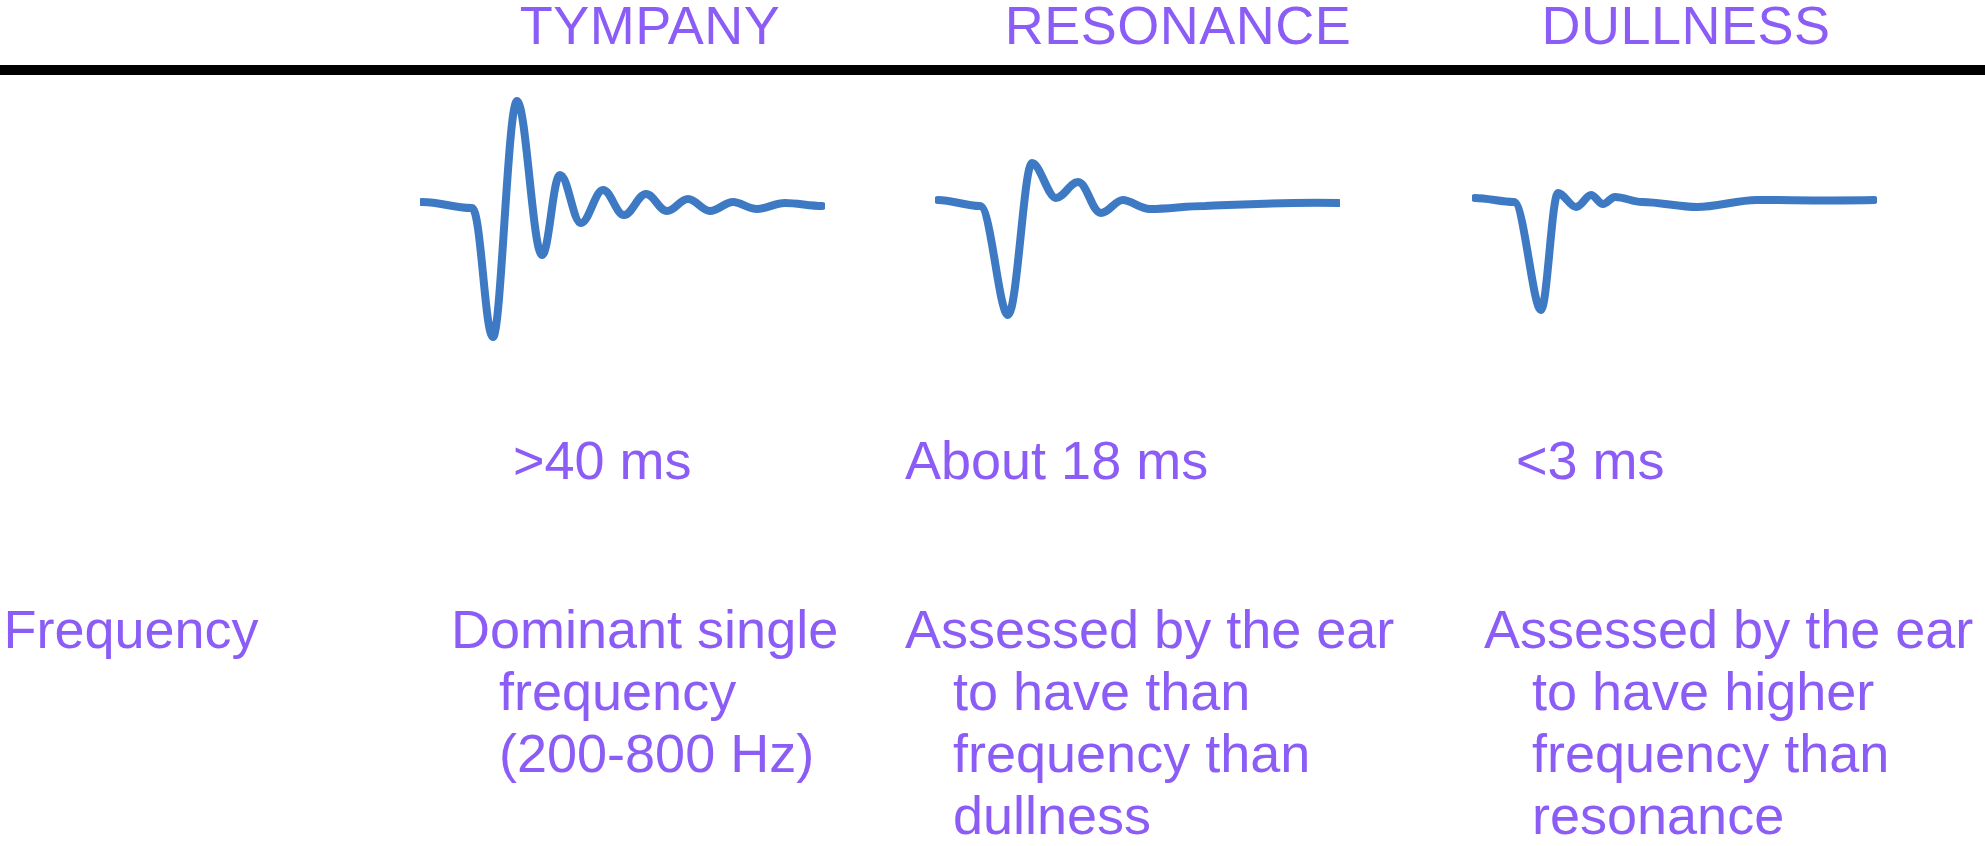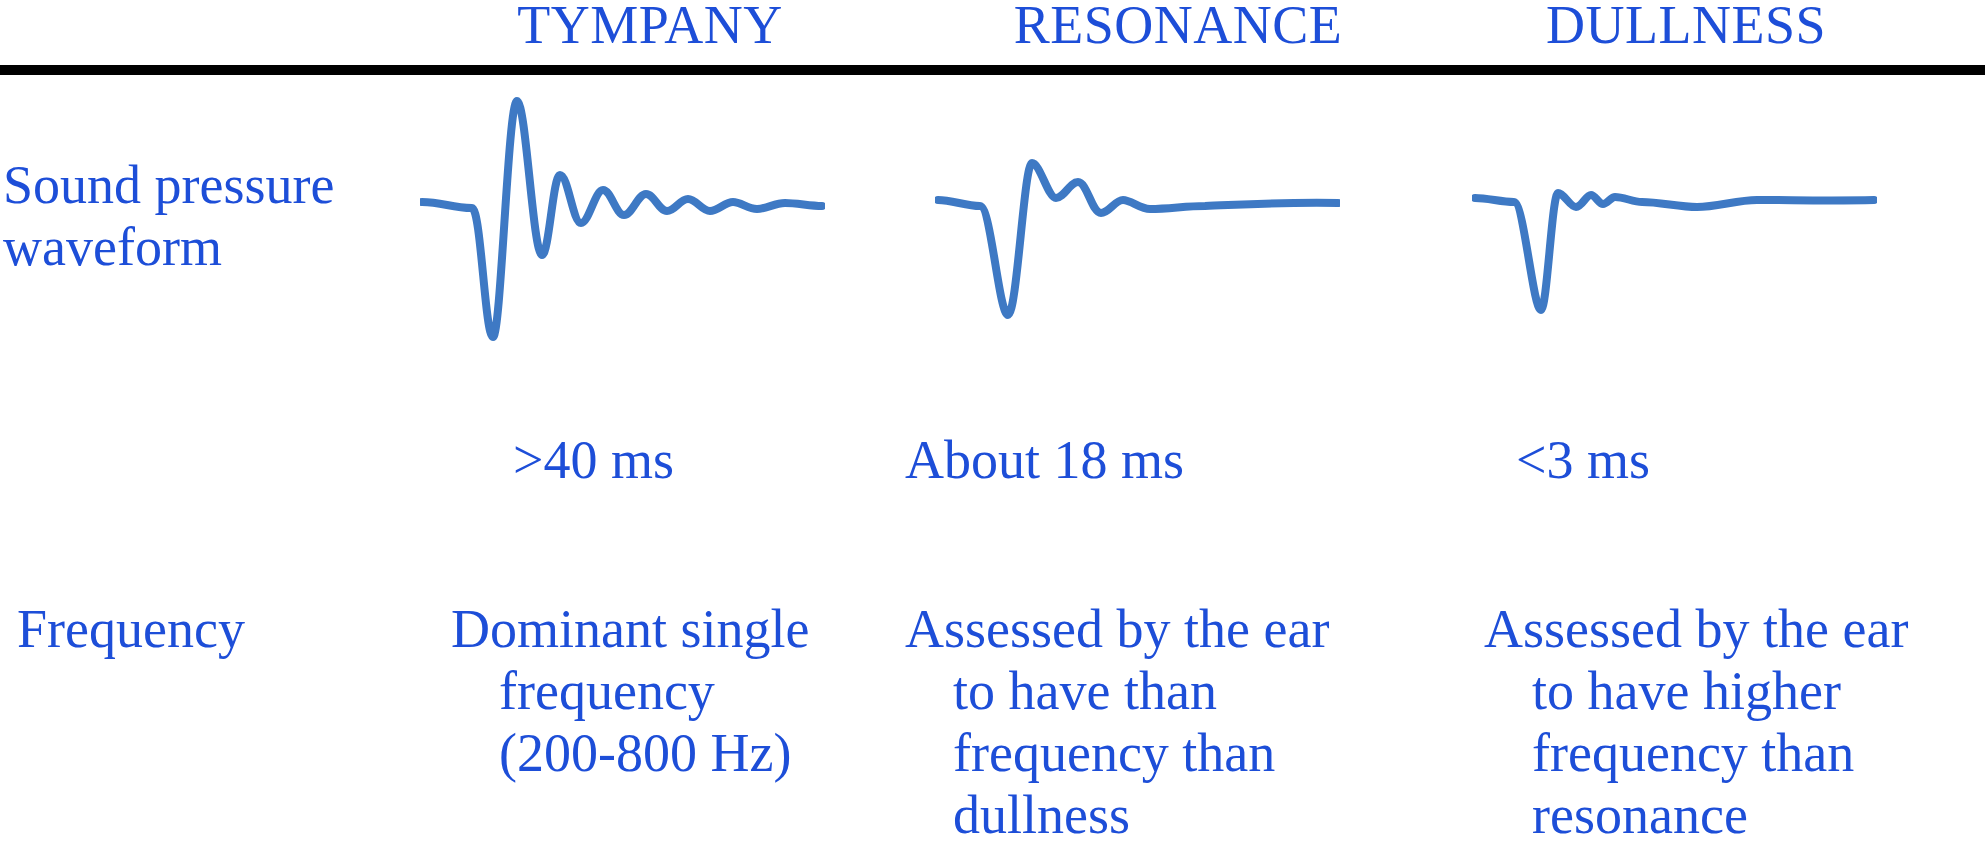--- a/index.html
+++ b/index.html
@@ -61,32 +61,28 @@
   .wave path {
     fill: none;
     stroke-width: 8px;
     stroke-linecap: round;
     stroke-linejoin: round;
   }
 </style>
 </head>
 <body>
 
-<div id="frame" style="color: #1d4ed8; background: rgb(255, 255, 255); font-family: Liberation Serif, serif;">
+<div id="frame" style="color: #8b5cf6; background: rgb(255, 255, 255);">
 
   <div class="hdr" id="hdr-tympany">TYMPANY</div>
   <div class="hdr" id="hdr-resonance">RESONANCE</div>
   <div class="hdr" id="hdr-dullness">DULLNESS</div>
 
   <div id="rule" style="background: rgb(0, 0, 0);"></div>
 
-  <div class="txt" id="label-waveform">
-    <span class="line">Sound pressure</span>
-    <span class="line">waveform</span>
-  </div>
 
   <svg class="wave" id="wave-tympany" viewBox="0 0 405 260">
     <path stroke="#3e79c4" d="M 2 112 C 22 112, 32 118, 52 118 C 61 118, 65 247, 73 247 C 81 247, 88 11, 97 11 C 106 11, 113 165, 122 165 C 129 165, 133 85, 140 85 C 148 85, 153 133, 161 133 C 169 133, 175 100, 183 100 C 191 100, 196 125, 204 125 C 212 125, 218 104, 226 104 C 234 104, 239 121, 247 121 C 255 121, 260 109, 268 109 C 276 109, 282 121, 290 121 C 298 121, 305 112, 313 112 C 321 112, 328 119, 337 119 C 346 119, 355 113, 365 113 C 377 113, 390 116, 402 116"></path>
   </svg>
   <svg class="wave" id="wave-resonance" viewBox="0 0 405 260">
     <path stroke="#3e79c4" d="M 3 110 C 17 110, 31 116, 45 116 C 56 116, 64 225, 73 225 C 82 225, 89 73, 97 73 C 105 73, 113 108, 121 108 C 129 108, 135 92, 143 92 C 152 92, 157 123, 166 123 C 174 123, 180 110, 188 110 C 196 110, 205 119, 215 119 C 235 119, 250 116, 270 116 C 300 115, 340 112, 403 113"></path>
   </svg>
   <svg class="wave" id="wave-dullness" viewBox="0 0 405 260">
     <path stroke="#3e79c4" d="M 3 108 C 16 108, 29 112, 42 112 C 52 112, 61 220, 69 220 C 75 220, 80 103, 86 103 C 92 103, 98 117, 104 117 C 110 117, 114 105, 119 105 C 123 105, 127 114, 131 114 C 135 114, 139 107, 143 107 C 152 107, 161 112, 170 112 C 188 112, 207 117, 225 117 C 245 117, 265 110, 285 110 C 320 110, 360 111, 402 110"></path>
   </svg>

